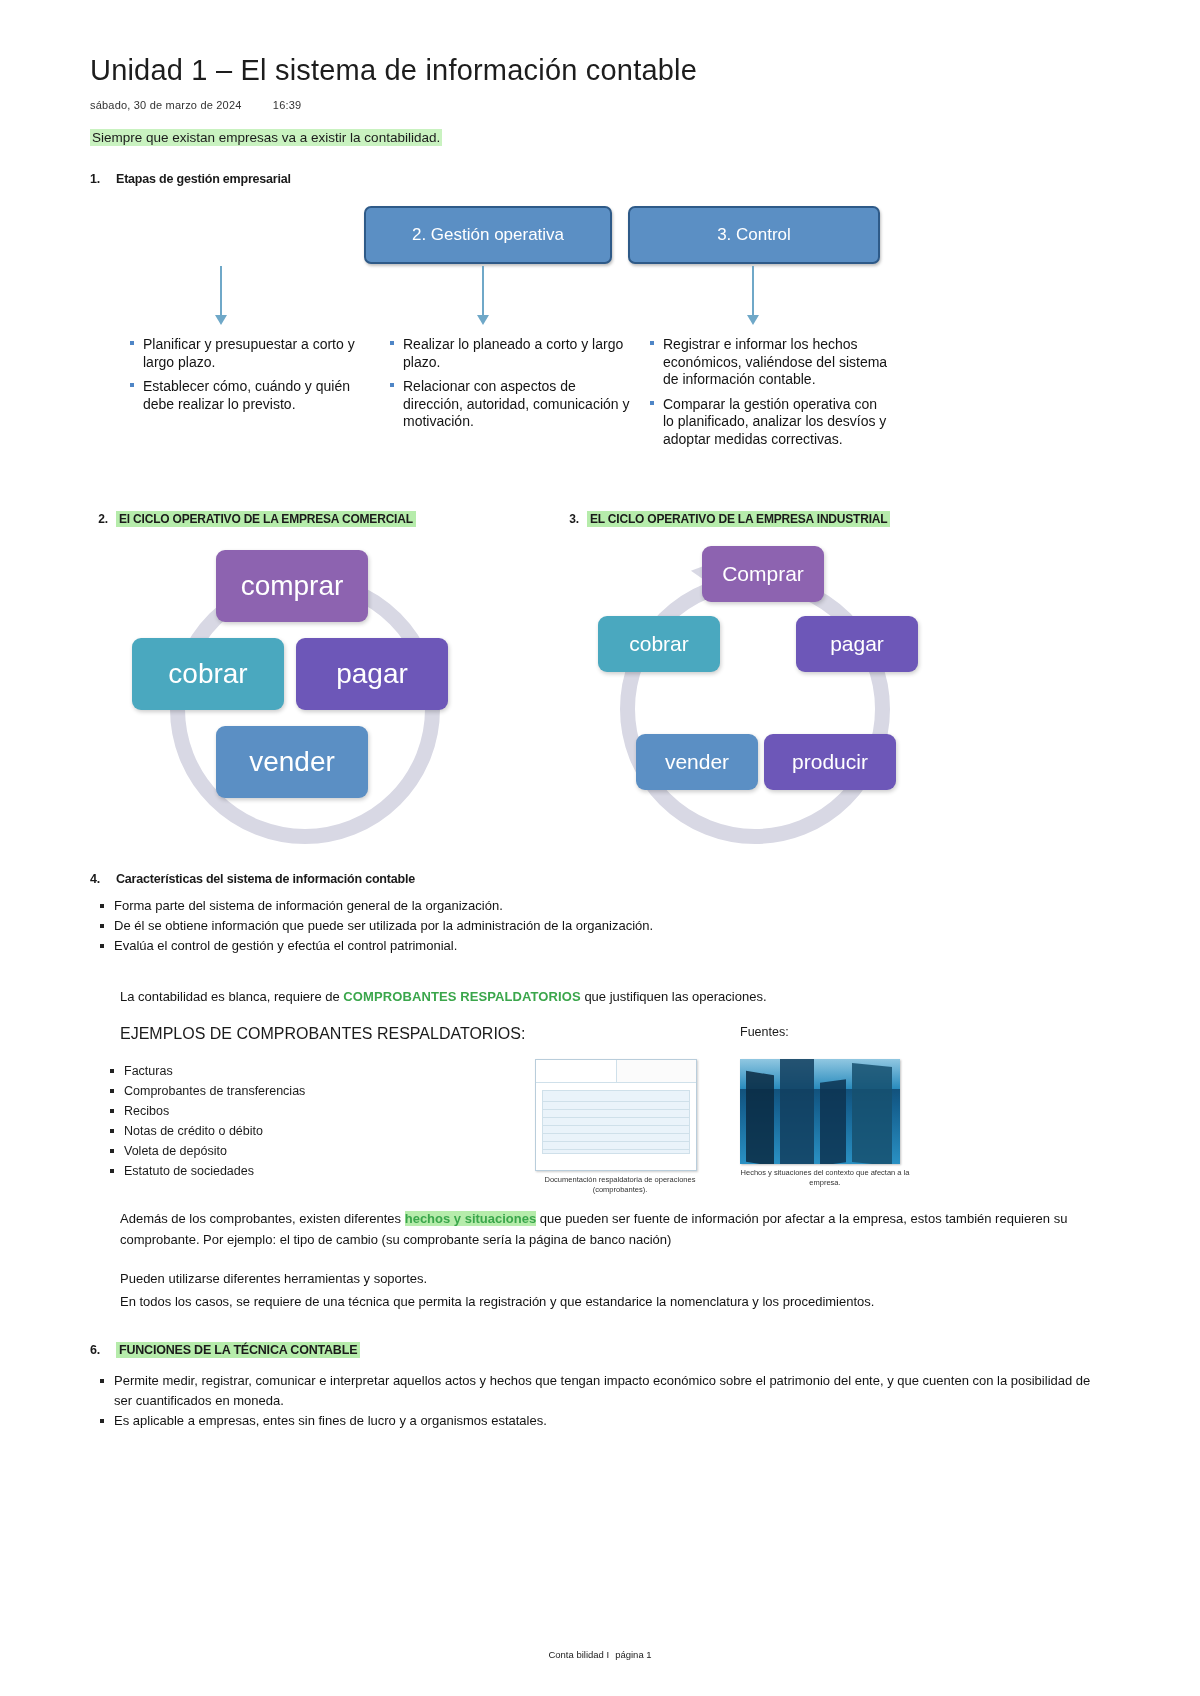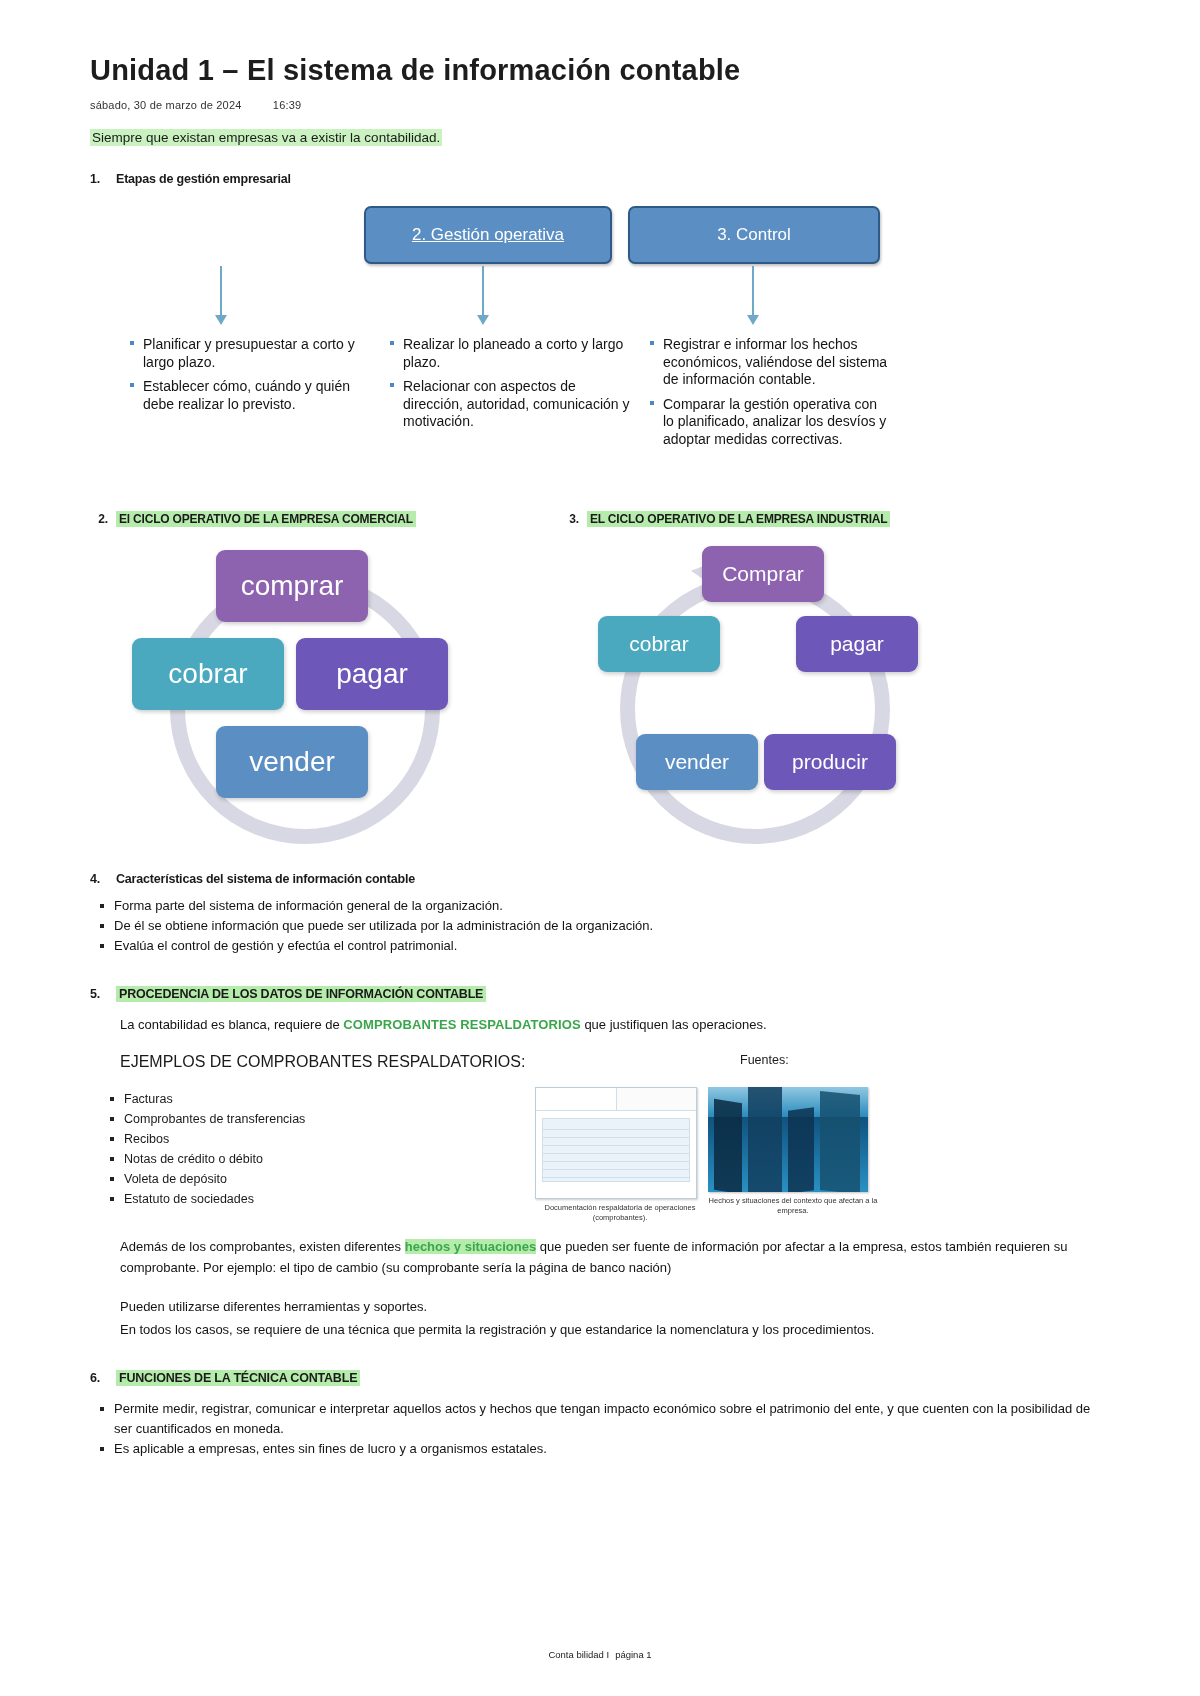--- a/index.html
+++ b/index.html
@@ -15,21 +15,21 @@
     position:relative;
     width:1200px;height:1696px;
     padding:0;
   }
   .content{
     position:absolute;
     left:90px; top:52px; width:1020px;
   }
   h1.title{
     font-size:29px;
-    font-weight:700;
+    font-weight:400;
     line-height:1.28;
     margin:0;
     color:#1d1d1d;
     letter-spacing:.2px;
   }
   .datetime{
     margin-top:10px;
     font-size:11px;
     color:#333;
     letter-spacing:.2px;
@@ -63,21 +63,21 @@
     height:54px;
     border:2px solid #2e5a88;
     border-radius:7px;
     background:#5b8fc4;
     color:#ffffff;
     font-size:17px;
     display:flex;align-items:center;justify-content:center;
     box-shadow:1px 2px 3px rgba(0,0,0,.25);
   }
   .stage-box.s1{left:10px;width:244px;}
-  .stage-box.s2{left:274px;width:244px;text-decoration:underline;}
+  .stage-box.s2{left:274px;width:244px;}
   .stage-box.s3{left:538px;width:248px;}
 
   .arrows{position:relative;height:64px;}
   .arrow{
     position:absolute;
     top:0;
     width:2px;height:50px;
     background:#6fa8c8;
   }
   .arrow:after{
@@ -190,21 +190,21 @@
   .ex-list ul{margin:0;padding:0;list-style:none;}
   .ex-list li{
     position:relative;font-size:12.5px;line-height:1.6;padding-left:24px;
   }
   .ex-list li:before{
     content:"";position:absolute;left:10px;top:8px;width:4px;height:4px;background:#222;
   }
 
   .fig{position:absolute;top:34px;}
   .fig.f1{left:445px;width:170px;}
-  .fig.f2{left:618px;width:170px;}
+  .fig.f2{left:650px;width:170px;}
   .fig .cap{
     text-align:center;font-size:7.5px;color:#333;line-height:1.35;margin-top:4px;
   }
   .invoice{
     width:160px;height:110px;background:#fff;border:1px solid #b9cddb;
     position:relative;box-shadow:1px 1px 2px rgba(0,0,0,.2);
     overflow:hidden;
   }
   .invoice .top{height:22px;border-bottom:1px solid #cfe0ea;display:flex;}
   .invoice .top .l{flex:1;border-right:1px solid #cfe0ea;}
@@ -319,23 +319,20 @@
       </div>
       <ul class="plain-list">
         <li>Forma parte del sistema de información general de la organización.</li>
         <li>De él se obtiene información que puede ser utilizada por la administración de la organización.</li>
         <li>Evalúa el control de gestión y efectúa el control patrimonial.</li>
       </ul>
     </div>
 
     
     <div class="sec">
-      <div class="num-head green">
-        <span class="idx">5.</span><span class="lbl">PROCEDENCIA DE LOS DATOS DE INFORMACIÓN CONTABLE</span>
-      </div>
 
       <div class="para">
         <span>La contabilidad es blanca, requiere de </span><span class="g-bold">COMPROBANTES RESPALDATORIOS</span><span> que justifiquen las operaciones.</span>
       </div>
 
       <div class="ex-row">
         <div class="ex-label">EJEMPLOS DE COMPROBANTES RESPALDATORIOS:</div>
         <div class="fuentes-label">Fuentes:</div>
 
         <div class="ex-list">

